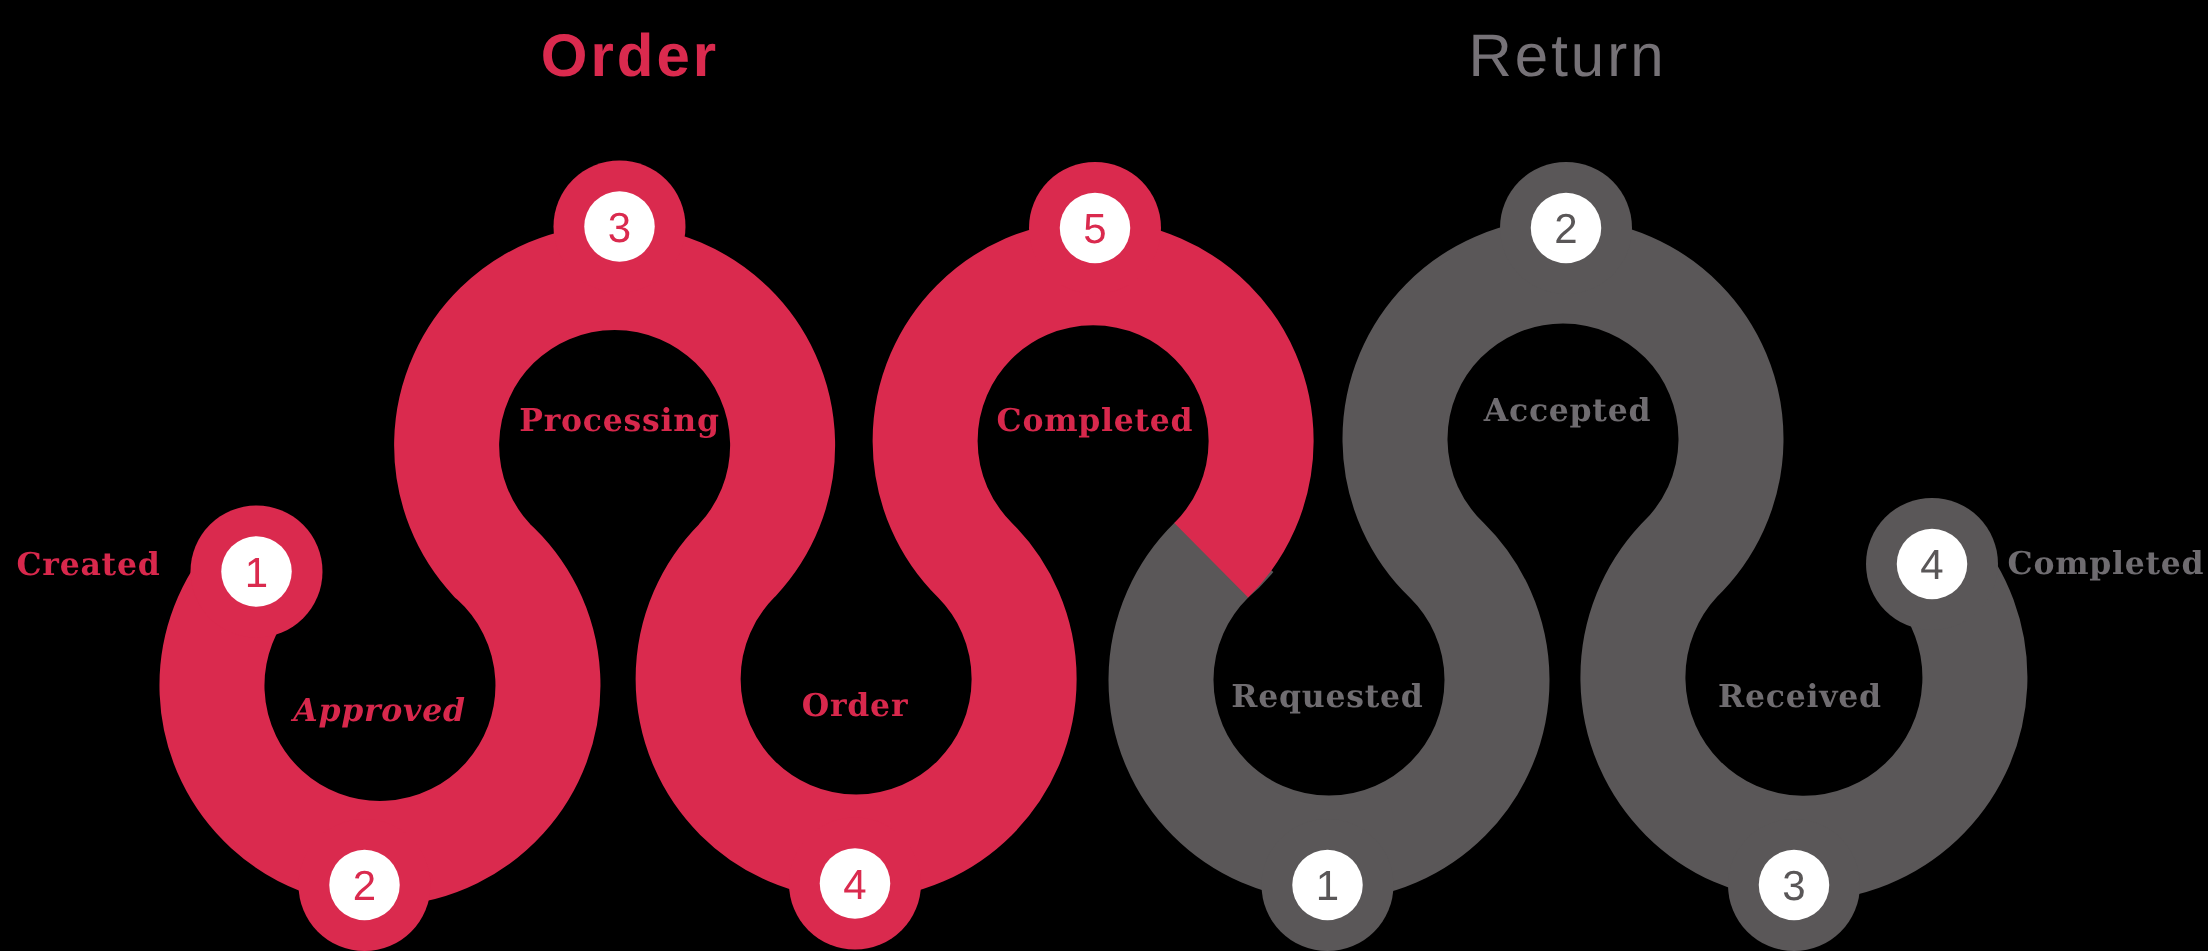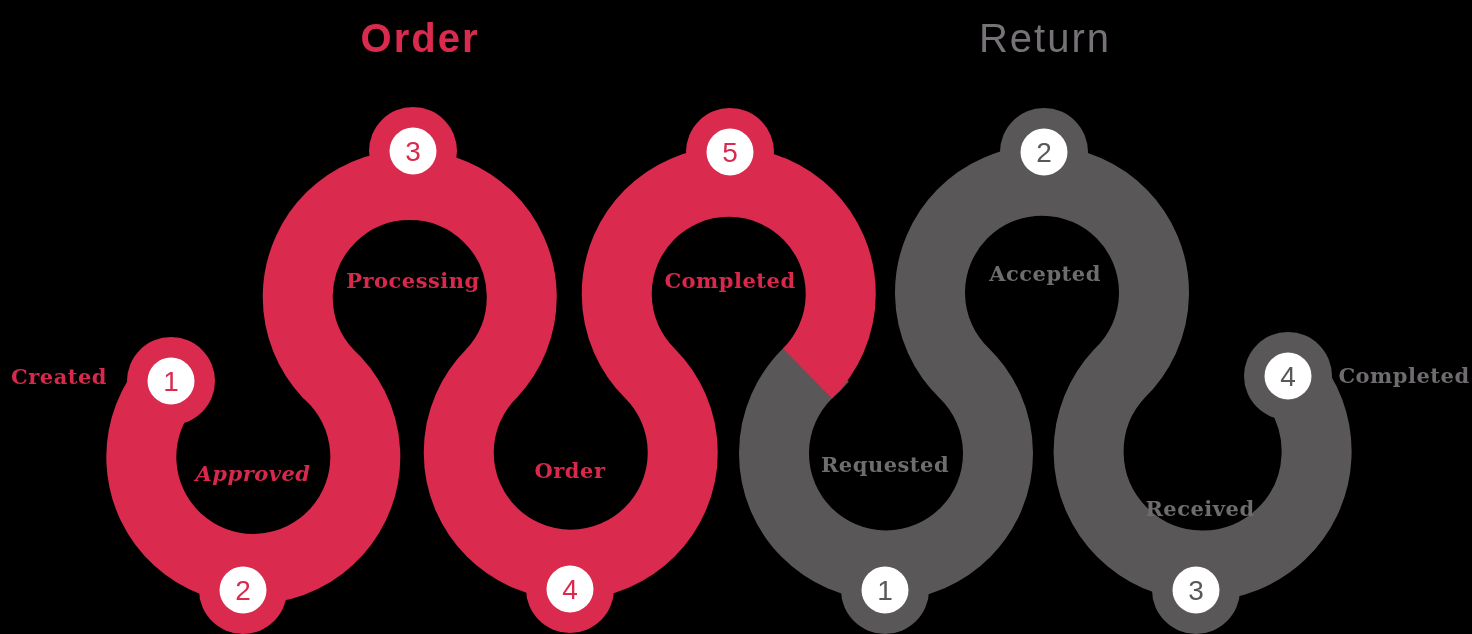--- a/index.html
+++ b/index.html
@@ -96,15 +96,15 @@
   <div class="abs badge-num num-return" style="left:1196px;top:591px;">3</div>
   <div class="abs badge-num num-return" style="left:1288px;top:377px;">4</div>
 
   <div class="abs step-label label-order" style="left:59px;top:376px;">Created</div>
   <div class="abs step-label label-order" style="left:253px;top:473px;font-style:italic;">Approved</div>
   <div class="abs step-label label-order" style="left:413px;top:280px;">Processing</div>
   <div class="abs step-label label-order" style="left:570px;top:470px;">Order</div>
   <div class="abs step-label label-order" style="left:730px;top:280px;">Completed</div>
   <div class="abs step-label label-return" style="left:885px;top:464px;">Requested</div>
   <div class="abs step-label label-return" style="left:1045px;top:273px;">Accepted</div>
-  <div class="abs step-label label-return" style="left:1200px;top:464px;margin-top:44px;">Received</div>
+  <div class="abs step-label label-return" style="left:1200px;top:464px;">Received</div>
   <div class="abs step-label label-return" style="left:1404px;top:375px;">Completed</div>
 </div>
 
 </body></html>

